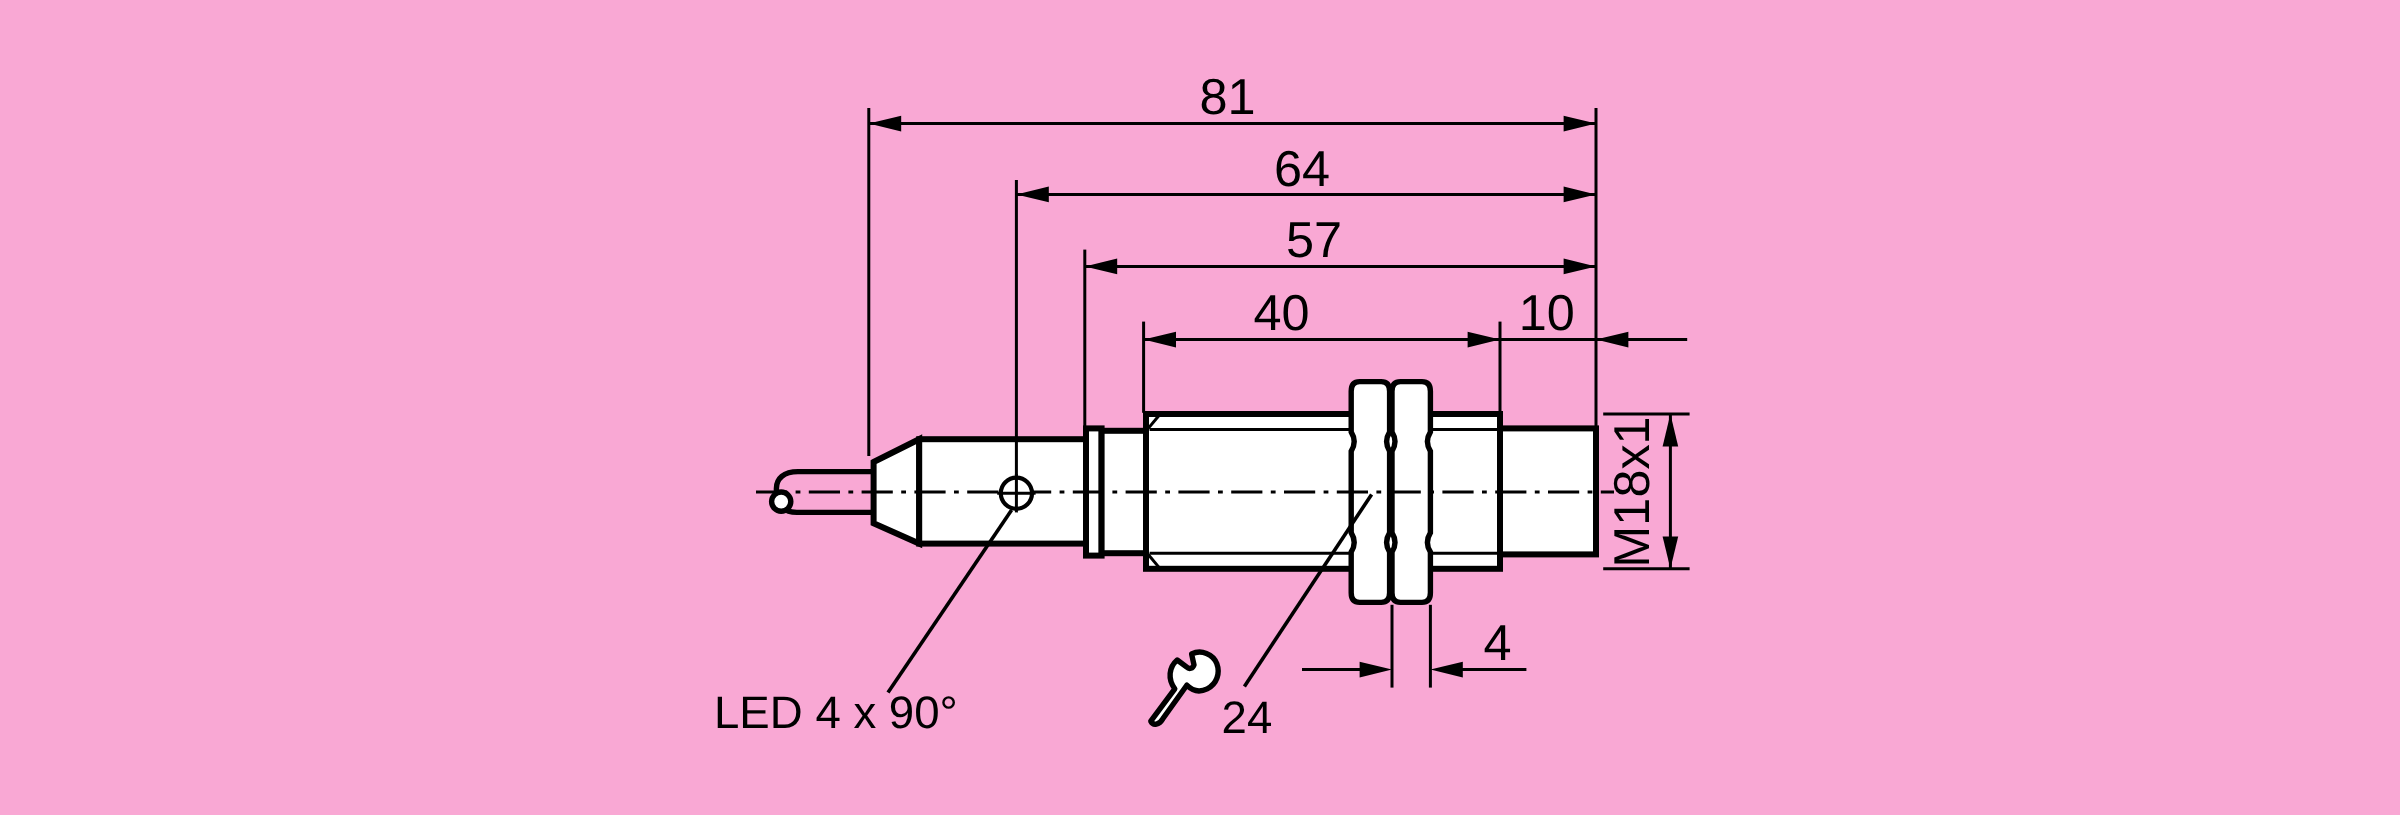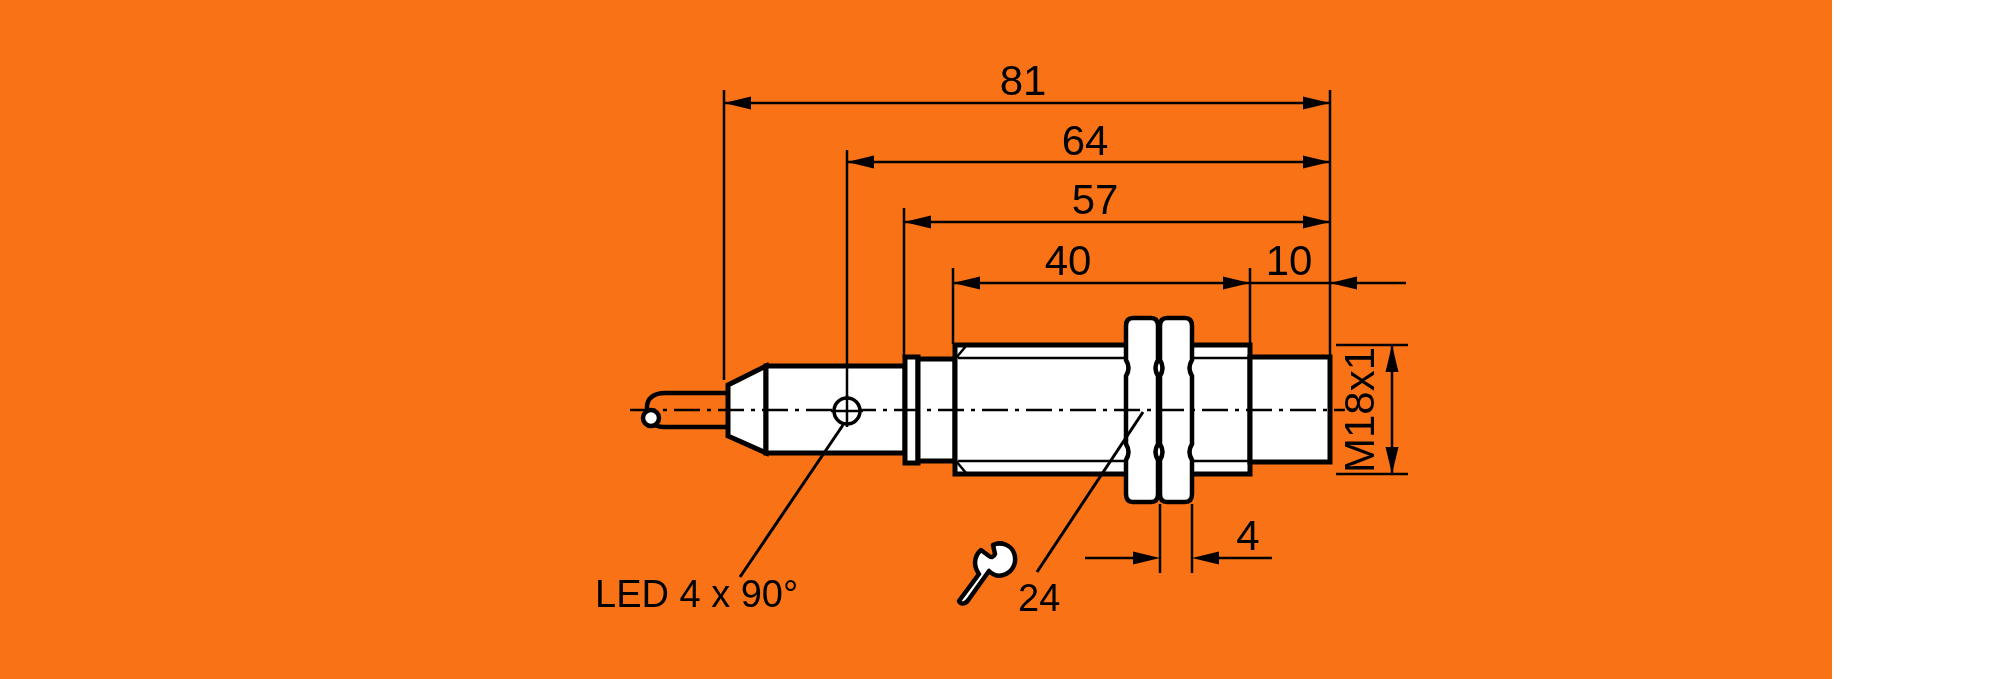--- a/index.html
+++ b/index.html
@@ -2,23 +2,23 @@
 <html><head>
 <meta charset="utf-8">
 <style>
   html, body {
     margin: 0;
     padding: 0;
     background: #ffffff;
   }
   .stage {
     position: relative;
-    width: 1832px;
+    width: 2000px;
     height: 679px;
-    background: #f97316;
+    background: #f9a8d4;
     overflow: hidden;
     font-family: "Liberation Sans", sans-serif;
   }
   svg { display: block; }
   .dim-text {
     font-family: "Liberation Sans", sans-serif;
     font-size: 42px;
     fill: #000000;
   }
   .note-text {

